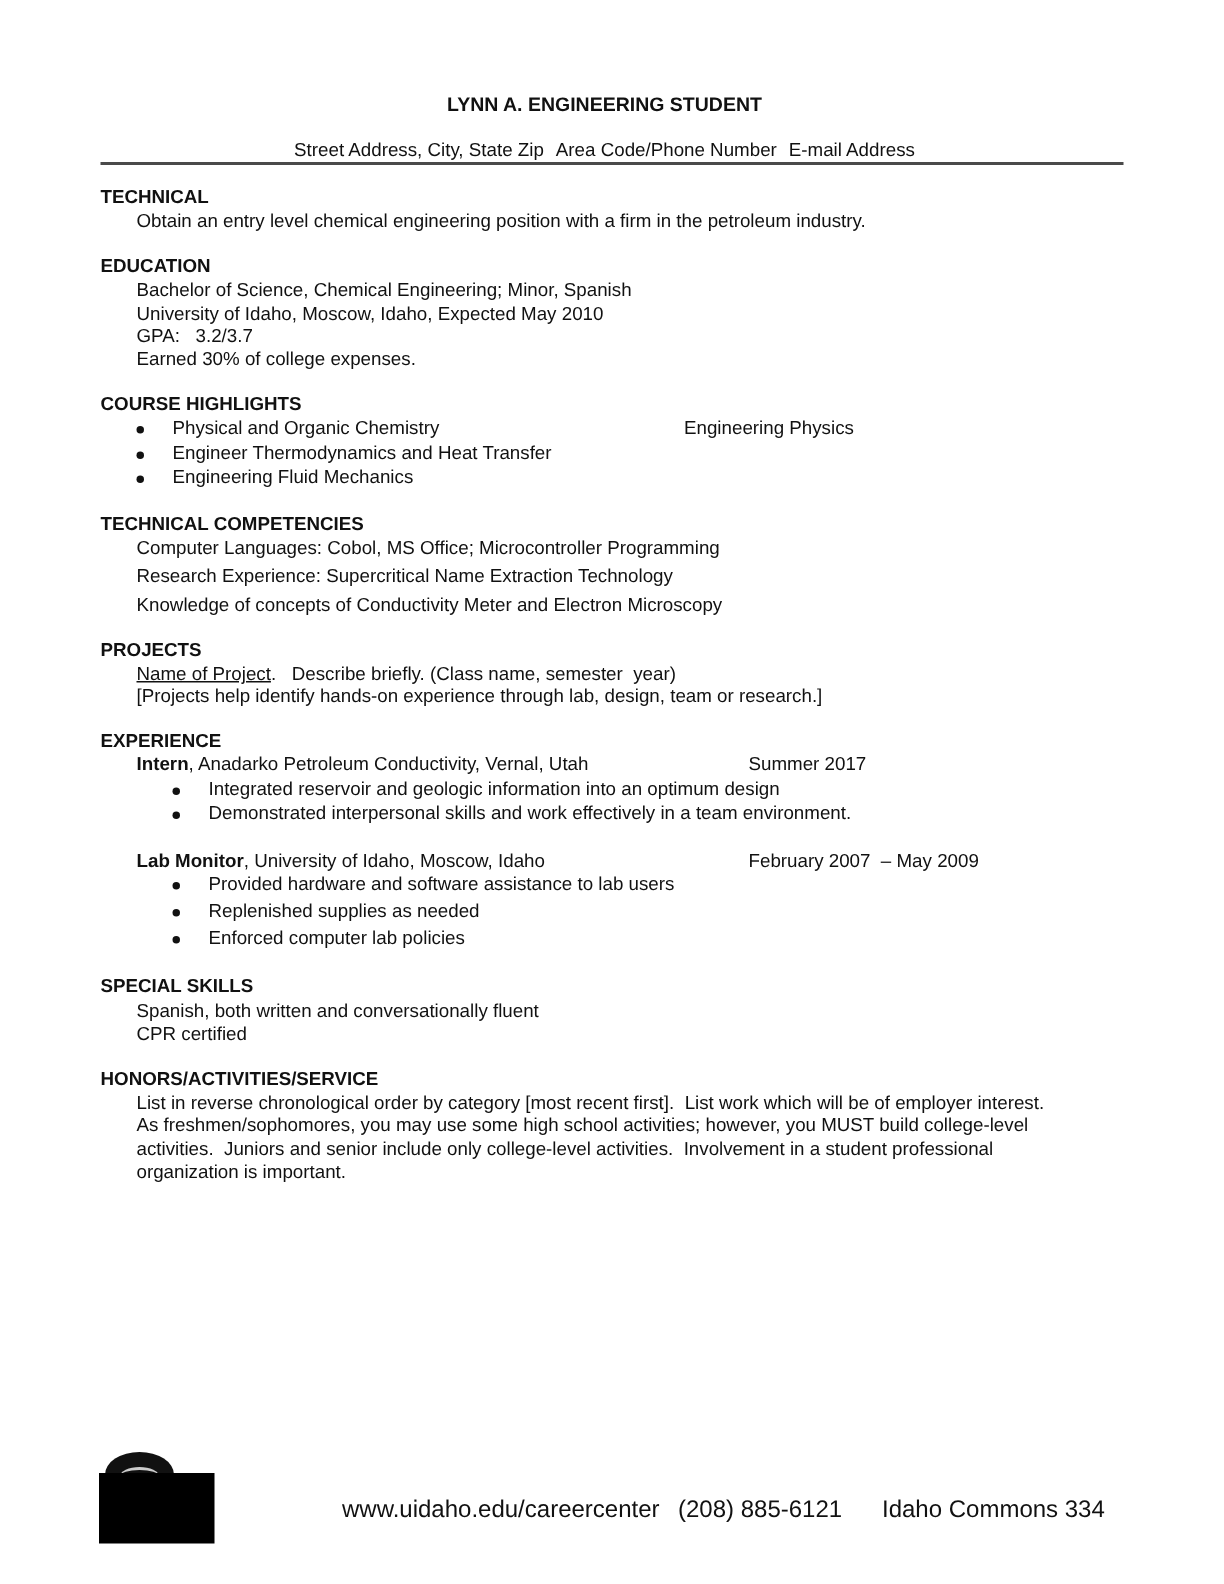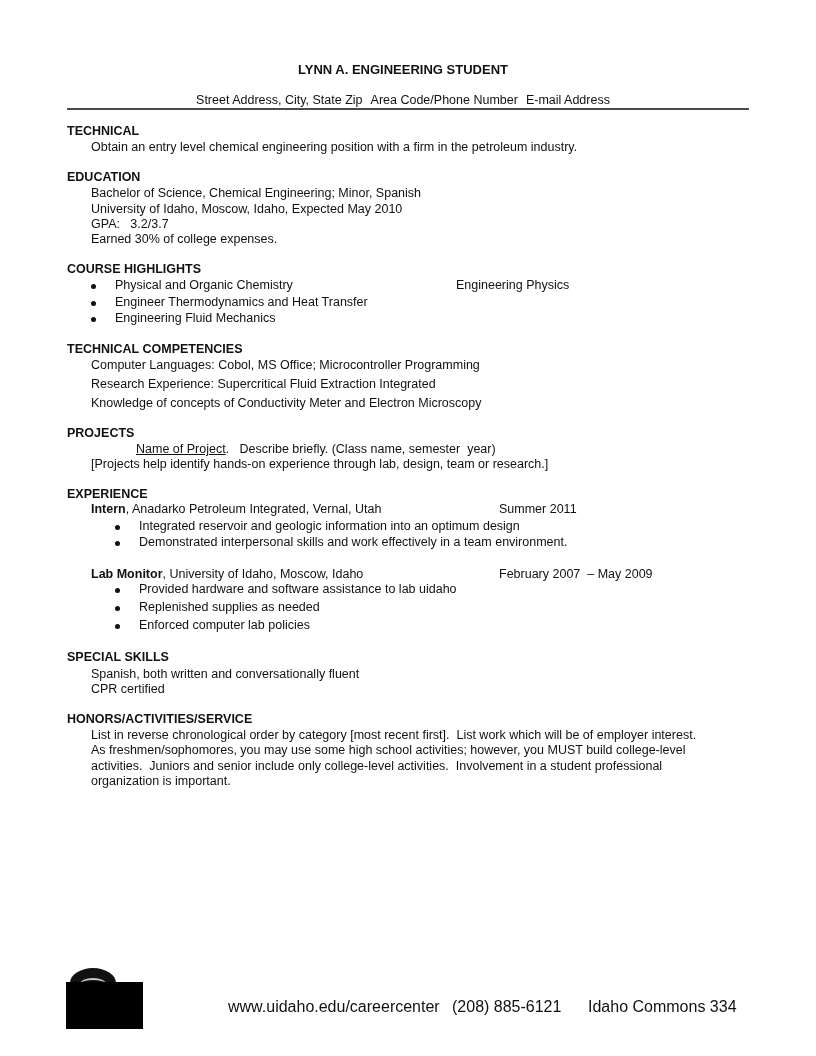--- a/index.html
+++ b/index.html
@@ -10,21 +10,21 @@
   }
   .abs { position: absolute; white-space: nowrap; }
   .title { top: 62px; left: 0; width: 806px; text-align: center; font-size: 13px; font-weight: bold; }
   .contact { top: 93px; left: 0; width: 806px; text-align: center; font-size: 12.5px; word-spacing: 0; }
   .contact span + span { margin-left: 8px; }
   .rule { top: 108px; left: 67px; width: 682px; height: 2px; background: #4a4a4a; }
   .h { left: 67px; font-size: 12.5px; font-weight: bold; }
   .t { left: 91px; font-size: 12.5px; text-align: right; }
   .bul { font-size: 12.5px; }
   .dot { position: absolute; width: 5px; height: 5px; border-radius: 50%; background: #111; }
-  .u { text-decoration: underline; margin-left: 45px; }
+  .u { text-decoration: underline; }
   .b { font-weight: bold; }
   .foot { top: 998px; font-size: 16px; }
   .logo-box { position: absolute; left: 66px; top: 982px; width: 77px; height: 47px; background: #000; }
   .logo-arc { position: absolute; left: 70px; top: 968px; width: 46px; height: 30px; border-radius: 50% 50% 0 0; background: #111; }
   .logo-arc-inner { position: absolute; left: 80px; top: 978px; width: 26px; height: 10px; border-top: 2px solid #ccc; border-radius: 50% 50% 0 0; }
 </style>
 </head>
 <body>
 
 <div class="abs title">LYNN A. ENGINEERING STUDENT</div>
@@ -48,43 +48,43 @@
   <div class="abs bul" style="left:115px; top:278px">Physical and Organic Chemistry</div>
   <div class="dot" style="left:91px; top:301px"></div>
   <div class="abs bul" style="left:115px; top:295px">Engineer Thermodynamics and Heat Transfer</div>
   <div class="dot" style="left:91px; top:317px"></div>
   <div class="abs bul" style="left:115px; top:311px">Engineering Fluid Mechanics</div>
   <div class="abs bul" style="left:456px; top:278px">Engineering Physics</div>
 </div>
 
 <div class="abs h" style="top:342px">TECHNICAL COMPETENCIES</div>
 <div class="abs t" style="top:358px">Computer Languages: Cobol, MS Office; Microcontroller Programming</div>
-<div class="abs t" style="top:377px">Research Experience: Supercritical Fluid Extraction Integrated</div>
+<div class="abs t" style="top:377px">Research Experience: Supercritical Name Extraction Technology</div>
 <div class="abs t" style="top:396px">Knowledge of concepts of Conductivity Meter and Electron Microscopy</div>
 
 <div class="abs h" style="top:426px">PROJECTS</div>
 <div class="abs t" style="top:442px; white-space:pre"><span class="u">Name of Project</span><span>.   Describe briefly. (Class name, semester  year)</span></div>
 <div class="abs t" style="top:457px">[Projects help identify hands-on experience through lab, design, team or research.]</div>
 
 <div class="abs h" style="top:487px">EXPERIENCE</div>
 
 <div>
-  <div class="abs t" style="top:502px"><span class="b">Intern</span><span>, Anadarko Petroleum Integrated, Vernal, Utah</span></div>
-  <div class="abs bul" style="left:499px; top:502px">Summer 2011</div>
+  <div class="abs t" style="top:502px"><span class="b">Intern</span><span>, Anadarko Petroleum Conductivity, Vernal, Utah</span></div>
+  <div class="abs bul" style="left:499px; top:502px">Summer 2017</div>
   <div class="dot" style="left:115px; top:525px"></div>
   <div class="abs bul" style="left:139px; top:519px">Integrated reservoir and geologic information into an optimum design</div>
   <div class="dot" style="left:115px; top:541px"></div>
   <div class="abs bul" style="left:139px; top:535px">Demonstrated interpersonal skills and work effectively in a team environment.</div>
 </div>
 
 <div>
   <div class="abs t" style="top:567px"><span class="b">Lab Monitor</span><span>, University of Idaho, Moscow, Idaho</span></div>
   <div class="abs bul" style="left:499px; top:567px; white-space:pre">February 2007  – May 2009</div>
   <div class="dot" style="left:115px; top:588px"></div>
-  <div class="abs bul" style="left:139px; top:582px">Provided hardware and software assistance to lab uidaho</div>
+  <div class="abs bul" style="left:139px; top:582px">Provided hardware and software assistance to lab users</div>
   <div class="dot" style="left:115px; top:606px"></div>
   <div class="abs bul" style="left:139px; top:600px">Replenished supplies as needed</div>
   <div class="dot" style="left:115px; top:624px"></div>
   <div class="abs bul" style="left:139px; top:618px">Enforced computer lab policies</div>
 </div>
 
 <div class="abs h" style="top:650px">SPECIAL SKILLS</div>
 <div class="abs t" style="top:667px">Spanish, both written and conversationally fluent</div>
 <div class="abs t" style="top:682px">CPR certified</div>
 

